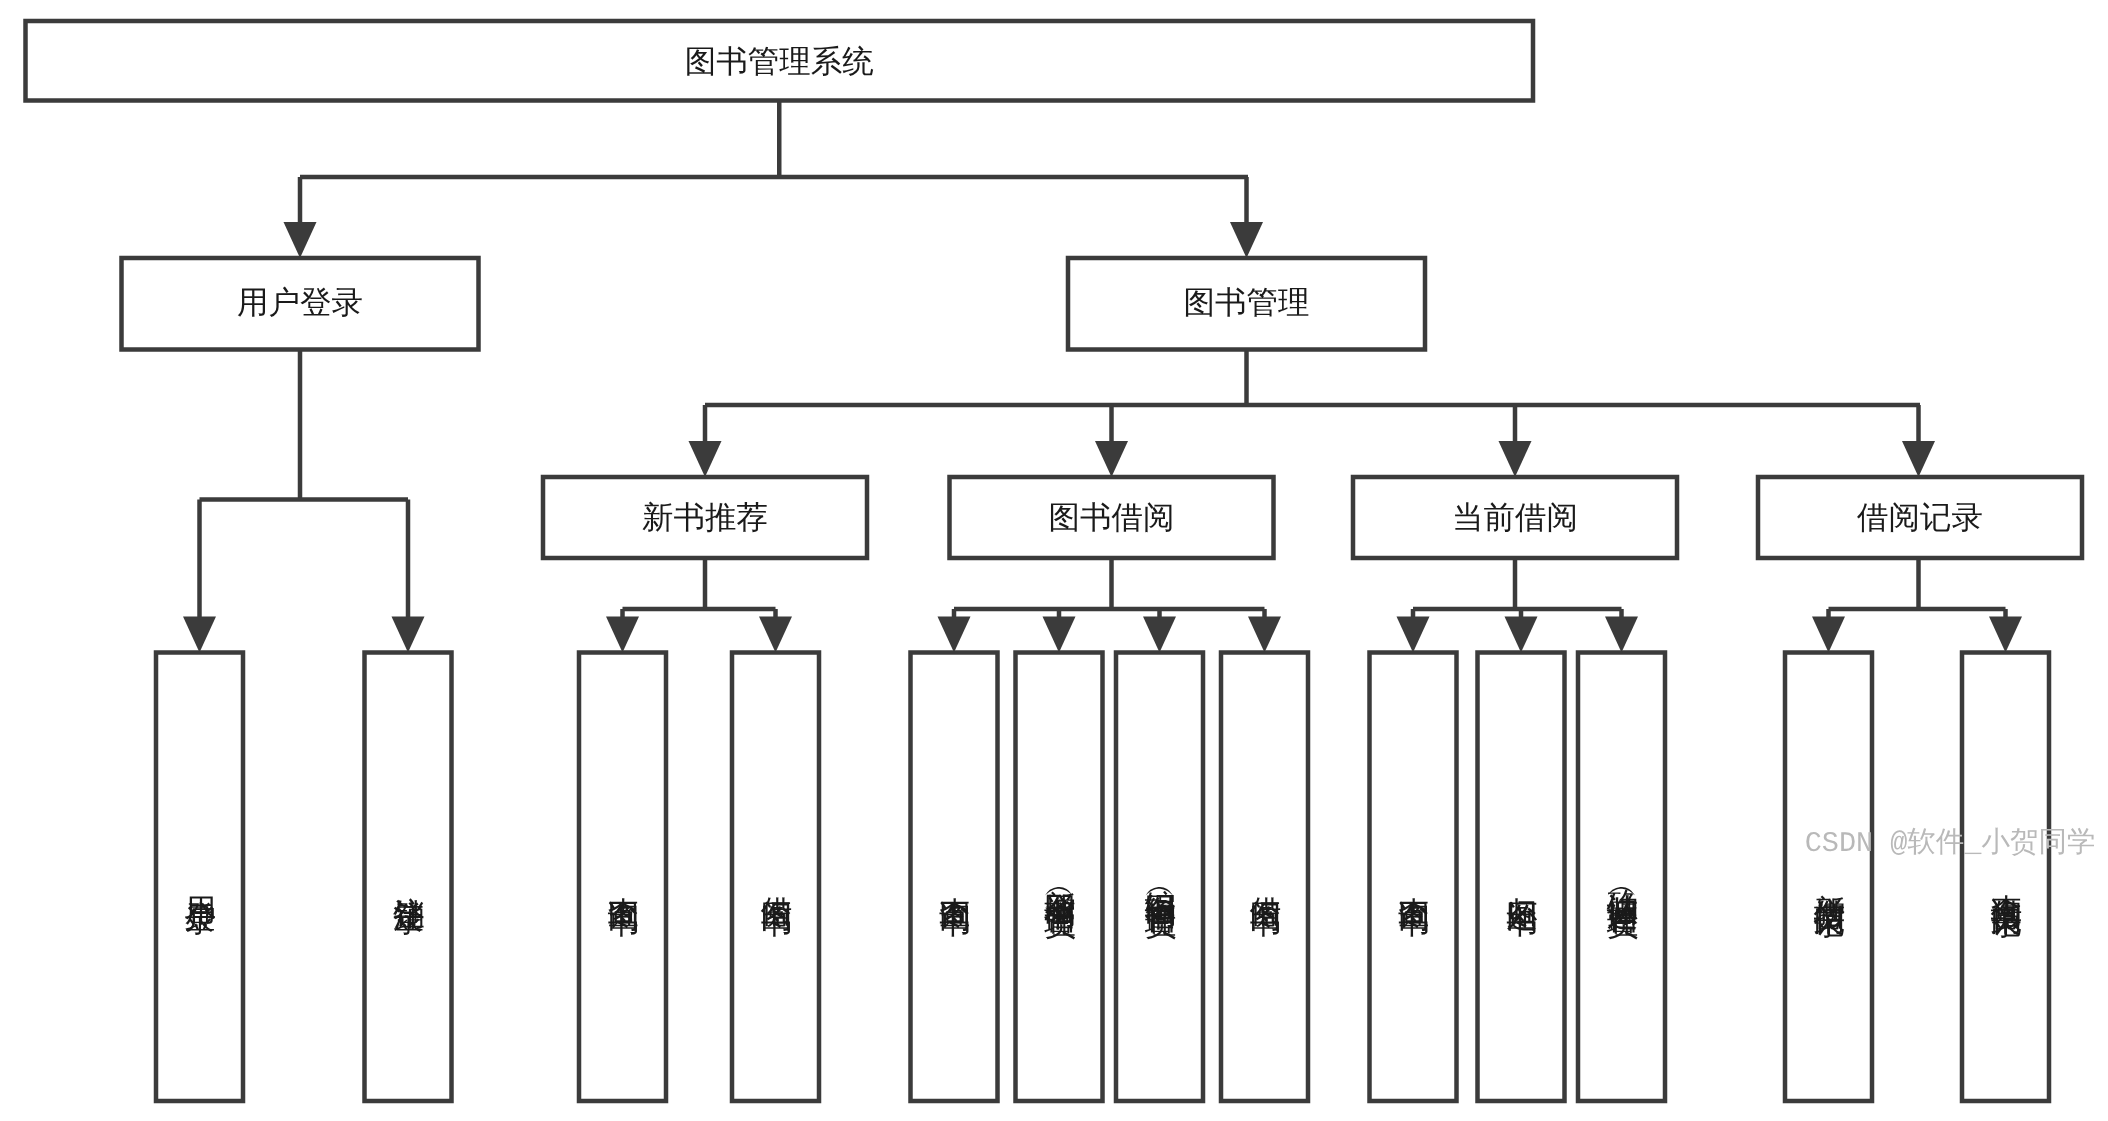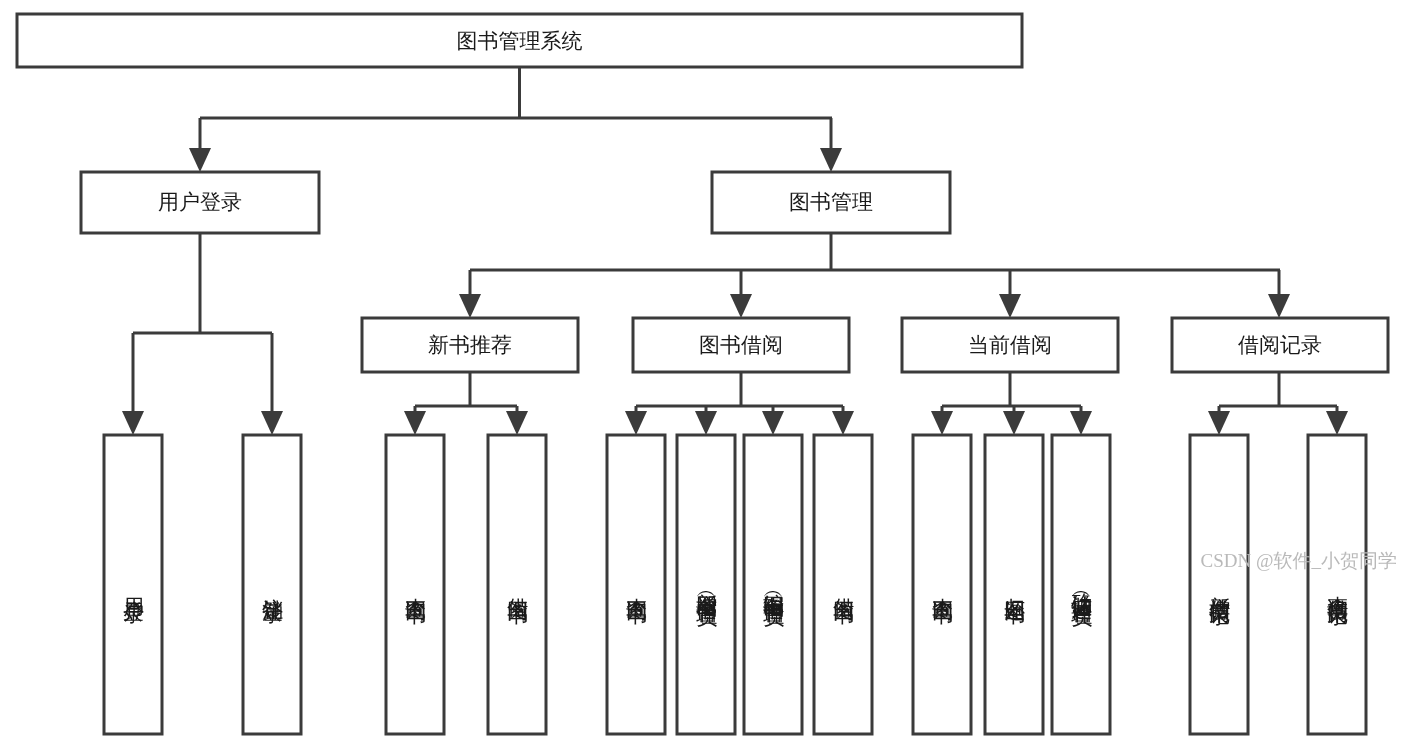--- a/index.html
+++ b/index.html
@@ -59,21 +59,21 @@
     line-height: 1.02;
     color: #1a1a1a;
     letter-spacing: 2px;
     white-space: nowrap;
     pointer-events: none;
   }
   #watermark {
     position: absolute;
     right: 8px;
     bottom: 6px;
-    font-family: Liberation Serif, serif;
+    font-family: Liberation Mono, monospace;
     font-size: 19px;
     color: #b9b9b9;
     white-space: nowrap;
   }
 </style>
 </head>
 <body>
 
 <div id="diagram-root">
 

